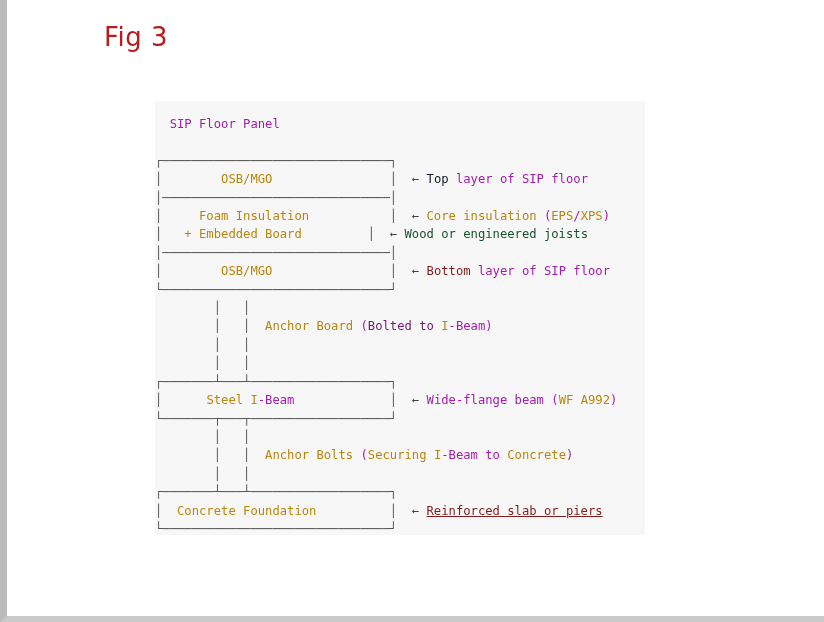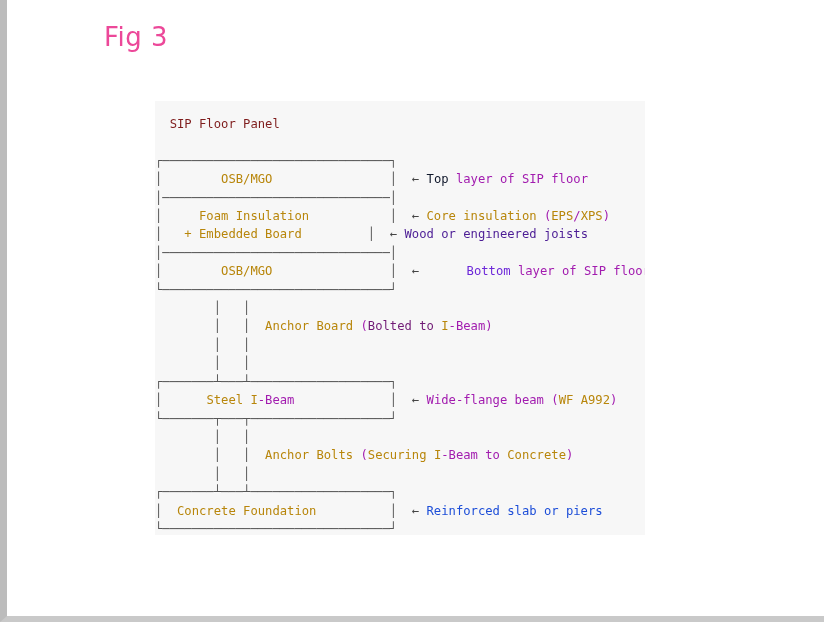--- a/index.html
+++ b/index.html
@@ -26,21 +26,21 @@
     border-left: 7px solid #bcbcbc;
     border-bottom: 6px solid #c9c9c9;
   }
   #figure-title {
     position: absolute;
     left: 97px;
     top: 22px;
     font-family: "DejaVu Sans", "Liberation Sans", sans-serif;
     font-size: 26px;
     font-weight: 400;
-    color: #ec4899;
+    color: #b91c1c;
     letter-spacing: 0.5px;
     white-space: pre;
   }
   #ascii-panel {
     position: absolute;
     left: 148px;
     top: 101px;
     width: 490px;
     height: 434px;
     background: #f7f7f7;
@@ -65,38 +65,38 @@
   .arw  { color: #444444; }   
 </style>
 </head>
 <body>
 
 <div id="page">
 
   <div id="figure-title">Fig 3</div>
 
   <div id="ascii-panel" style="background: rgb(247, 247, 247);">
-    <pre id="ascii-art"><span><span class="pl">  </span><span class="kw" style="color: #7f1d1d;">SIP Floor Panel</span></span>
+    <pre id="ascii-art"><span><span class="pl">  </span><span class="kw" style="color: #a21caf;">SIP Floor Panel</span></span>
 <span><span class="pl"> </span></span>
 <span><span class="bar">┌───────────────────────────────┐</span></span>
 <span><span class="bar">│        </span><span class="kw" style="color: rgb(184, 134, 11);">OSB/MGO</span><span class="pl">                </span><span class="bar">│</span><span class="pl">  </span><span class="arw">←</span><span class="pl"> </span><span class="kw" style="color: #0f172a;">Top</span><span class="pl"> layer of SIP floor</span></span>
 <span><span class="bar">│───────────────────────────────│</span></span>
 <span><span class="bar">│     </span><span class="kw" style="color: rgb(184, 134, 11);">Foam Insulation</span><span class="pl">           </span><span class="bar">│</span><span class="pl">  </span><span class="arw">←</span><span class="pl"> </span><span class="kw" style="color: rgb(184, 134, 11);">Core insulation</span><span class="pl"> (</span><span class="kw" style="color: rgb(184, 134, 11);">EPS</span><span class="pl">/</span><span class="kw" style="color: rgb(184, 134, 11);">XPS</span><span class="pl">)</span></span>
-<span><span class="bar">│   </span><span class="kw" style="color: rgb(184, 134, 11);">+ Embedded Board</span><span class="pl">         </span><span class="bar">│</span><span class="pl">  </span><span class="arw">←</span><span class="pl"> </span><span class="kw" style="color: #4c1d95; margin-top: 48px;">Wood or engineered joists</span></span>
+<span><span class="bar">│   </span><span class="kw" style="color: rgb(184, 134, 11);">+ Embedded Board</span><span class="pl">         </span><span class="bar">│</span><span class="pl">  </span><span class="arw">←</span><span class="pl"> </span><span class="kw" style="color: #14532d; margin-top: 48px;">Wood or engineered joists</span></span>
 <span><span class="bar">│───────────────────────────────│</span></span>
-<span><span class="bar">│        </span><span class="kw" style="color: rgb(184, 134, 11);">OSB/MGO</span><span class="pl">                </span><span class="bar">│</span><span class="pl">  </span><span class="arw">←</span><span class="pl"> </span><span class="kw" style="color: #6d28d9; margin-left: 40px;">Bottom</span><span class="pl"> layer of SIP floor</span></span>
+<span><span class="bar">│        </span><span class="kw" style="color: rgb(184, 134, 11);">OSB/MGO</span><span class="pl">                </span><span class="bar">│</span><span class="pl">  </span><span class="arw">←</span><span class="pl"> </span><span class="kw" style="color: #7f1d1d;">Bottom</span><span class="pl"> layer of SIP floor</span></span>
 <span><span class="bar">└───────────────────────────────┘</span></span>
 <span><span class="bar">        │   │</span></span>
 <span><span class="bar">        │   │</span><span class="pl">  </span><span class="kw" style="color: rgb(184, 134, 11);">Anchor Board</span><span class="pl"> (</span><span class="kw" style="color: #701a75;">Bolted to</span><span class="pl"> </span><span class="kw" style="color: rgb(184, 134, 11);">I</span><span class="pl">-Beam)</span></span>
 <span><span class="bar">        │   │</span></span>
 <span><span class="bar">        │   │</span></span>
 <span><span class="bar">┌───────┴───┴───────────────────┐</span></span>
 <span><span class="bar">│      </span><span class="kw" style="color: rgb(184, 134, 11);">Steel </span><span class="kw" style="color: rgb(184, 134, 11);">I</span><span class="pl">-Beam</span><span class="pl">             </span><span class="bar">│</span><span class="pl">  </span><span class="arw">←</span><span class="pl"> </span><span class="pl">Wide-flange beam</span><span class="pl"> (</span><span class="kw" style="color: rgb(184, 134, 11);">WF A992</span><span class="pl">)</span></span>
 <span><span class="bar">└───────┬───┬───────────────────┘</span></span>
 <span><span class="bar">        │   │</span></span>
 <span><span class="bar">        │   │</span><span class="pl">  </span><span class="kw" style="color: rgb(184, 134, 11);">Anchor Bolts</span><span class="pl"> (</span><span class="kw" style="color: rgb(184, 134, 11);">Securing </span><span class="kw" style="color: rgb(184, 134, 11);">I</span><span class="pl">-Beam to </span><span class="kw" style="color: rgb(184, 134, 11);">Concrete</span><span class="pl">)</span></span>
 <span><span class="bar">        │   │</span></span>
 <span><span class="bar">┌───────┴───┴───────────────────┐</span></span>
-<span><span class="bar">│  </span><span class="kw" style="color: rgb(184, 134, 11);">Concrete Foundation</span><span class="pl">          </span><span class="bar">│</span><span class="pl">  </span><span class="arw">←</span><span class="pl"> </span><span class="kw" style="color: #1d4ed8;">Reinforced slab or piers</span></span>
+<span><span class="bar">│  </span><span class="kw" style="color: rgb(184, 134, 11);">Concrete Foundation</span><span class="pl">          </span><span class="bar">│</span><span class="pl">  </span><span class="arw">←</span><span class="pl"> </span><span class="kw" style="color: #7f1d1d; text-decoration: underline;">Reinforced slab or piers</span></span>
 <span><span class="bar">└───────────────────────────────┘</span></span></pre>
   </div>
 
 </div>
 
 </body></html>

